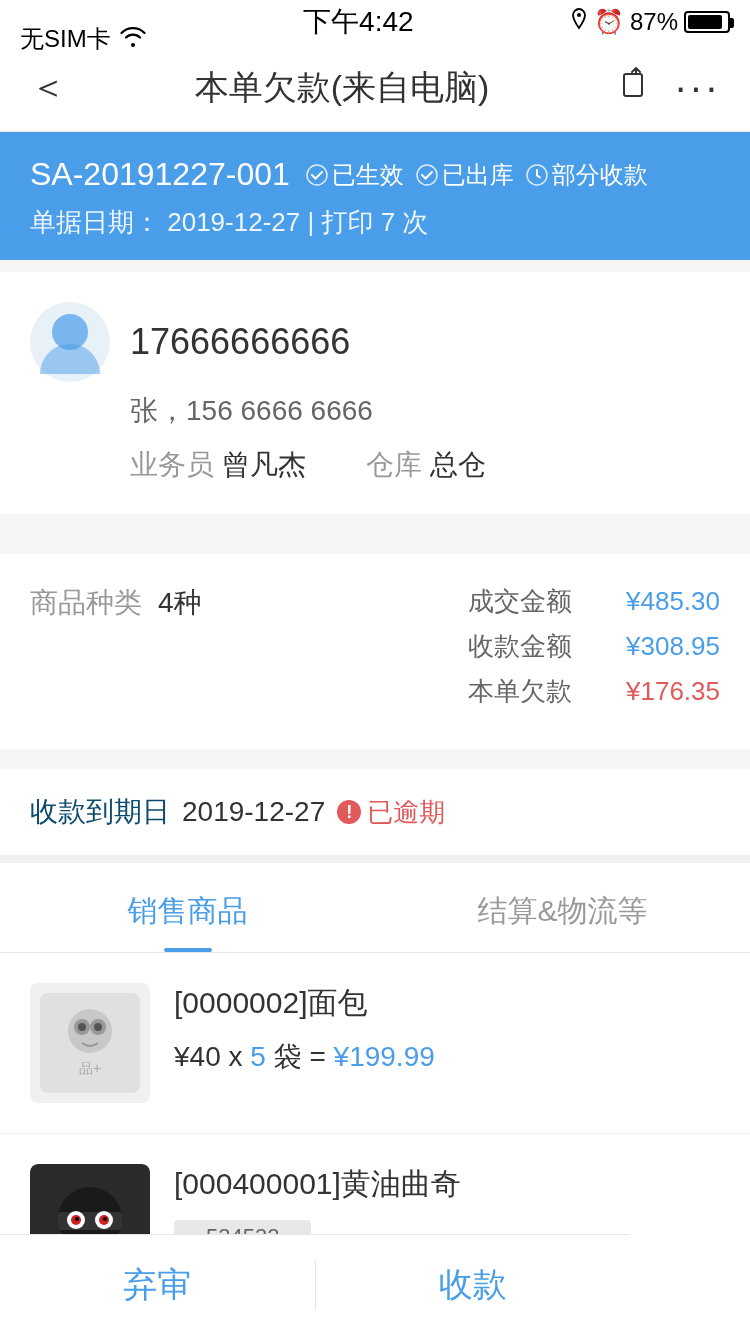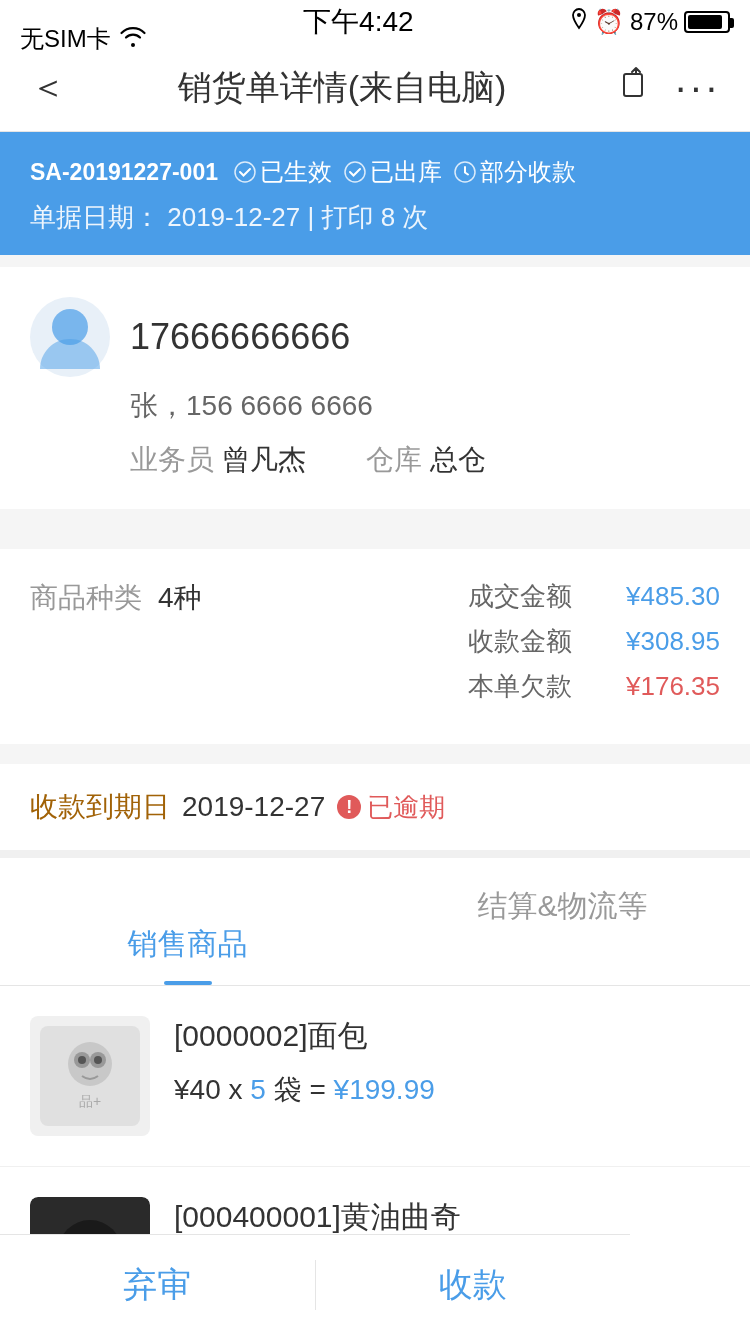--- a/index.html
+++ b/index.html
@@ -63,21 +63,21 @@
       background: #4a9de8;
       padding: 24px 30px 20px;
       color: #fff;
     }
     .header-band-row1 {
       display: flex;
       align-items: center;
       gap: 16px;
       margin-bottom: 12px;
     }
-    .order-id { font-size: 23px; font-weight: bold; }
+    .order-id { font-size: 32px; font-weight: normal; }
     .status-tags { display: flex; align-items: center; gap: 12px; }
     .status-tag {
       display: flex; align-items: center; gap: 4px;
       font-size: 24px;
     }
     .header-band-row2 { font-size: 26px; color: rgba(255,255,255,0.9); }
 
     
     .customer-section {
       background: #fff;
@@ -135,21 +135,21 @@
     .due-date-section {
       background: #fff;
       padding: 24px 30px;
       margin-top: 20px;
       display: flex;
       align-items: center;
       gap: 12px;
       font-size: 28px;
       border-bottom: 8px solid #f0f0f0;
     }
-    .due-label { color: #a16207; }
+    .due-label { color: #0c4a6e; }
     .due-value { color: #333; }
     .overdue-badge {
       display: flex; align-items: center; gap: 6px;
       color: #e05a5a; font-size: 26px;
     }
     .overdue-dot {
       width: 24px; height: 24px; border-radius: 50%;
       background: #e05a5a;
       display: flex; align-items: center; justify-content: center;
       color: #fff; font-size: 18px; font-weight: bold;
@@ -165,21 +165,20 @@
       flex: 1;
       text-align: center;
       padding: 28px 0 20px;
       font-size: 30px;
       color: #999;
       cursor: pointer;
       position: relative;
     }
     .tab.active {
       color: #4a9de8;
-      margin-top: 38px;
     }
     .tab.active::after {
       content: '';
       position: absolute;
       bottom: 0; left: 50%;
       transform: translateX(-50%);
       width: 48px; height: 4px;
       background: #4a9de8;
       border-radius: 2px;
     }
@@ -268,21 +267,21 @@
     <span>⏰</span>
     <span>87%</span>
     <div class="battery-icon">
       <div class="battery-fill"></div>
     </div>
   </div>
 </div>
 
 <div class="nav-bar">
   <span class="nav-back">＜</span>
-  <span class="nav-title">销货单详情(来自电脑)</span>
+  <span class="nav-title">本单欠款(来自电脑)</span>
   <div class="nav-actions">
     <span class="nav-icon">
       <svg width="36" height="36" viewBox="0 0 36 36" fill="none">
         <rect x="6" y="8" width="18" height="22" rx="2" stroke="#333" stroke-width="2" fill="none"></rect>
         <path d="M18 8V2m0 0l-4 4m4-4l4 4" stroke="#333" stroke-width="2" stroke-linecap="round"></path>
       </svg>
     </span>
     <span class="nav-icon" style="font-size:40px; letter-spacing:2px; color:#333;">···</span>
   </div>
 </div>
@@ -310,21 +309,21 @@
           <circle cx="11" cy="11" r="10" stroke="rgba(255,255,255,0.8)" stroke-width="1.5" fill="none"></circle>
           <path d="M11 6v5.5l3 2" stroke="#fff" stroke-width="2" stroke-linecap="round" fill="none"></path>
         </svg>
         <span>部分收款</span>
       </span>
     </div>
   </div>
   <div class="header-band-row2">
     <span>单据日期：</span>
     <span>2019-12-27</span>
-    <span>| 打印 8 次</span>
+    <span>| 打印 7 次</span>
   </div>
 </div>
 
 <div class="customer-section">
   <div class="customer-row1">
     <div class="avatar">
       <svg class="avatar-icon" viewBox="0 0 80 80" width="80" height="80">
         <circle cx="40" cy="30" r="18" fill="#4a9de8" opacity="0.7"></circle>
         <path d="M10 72c0-16.6 13.4-30 30-30s30 13.4 30 30" fill="#4a9de8" opacity="0.5"></path>
       </svg>

